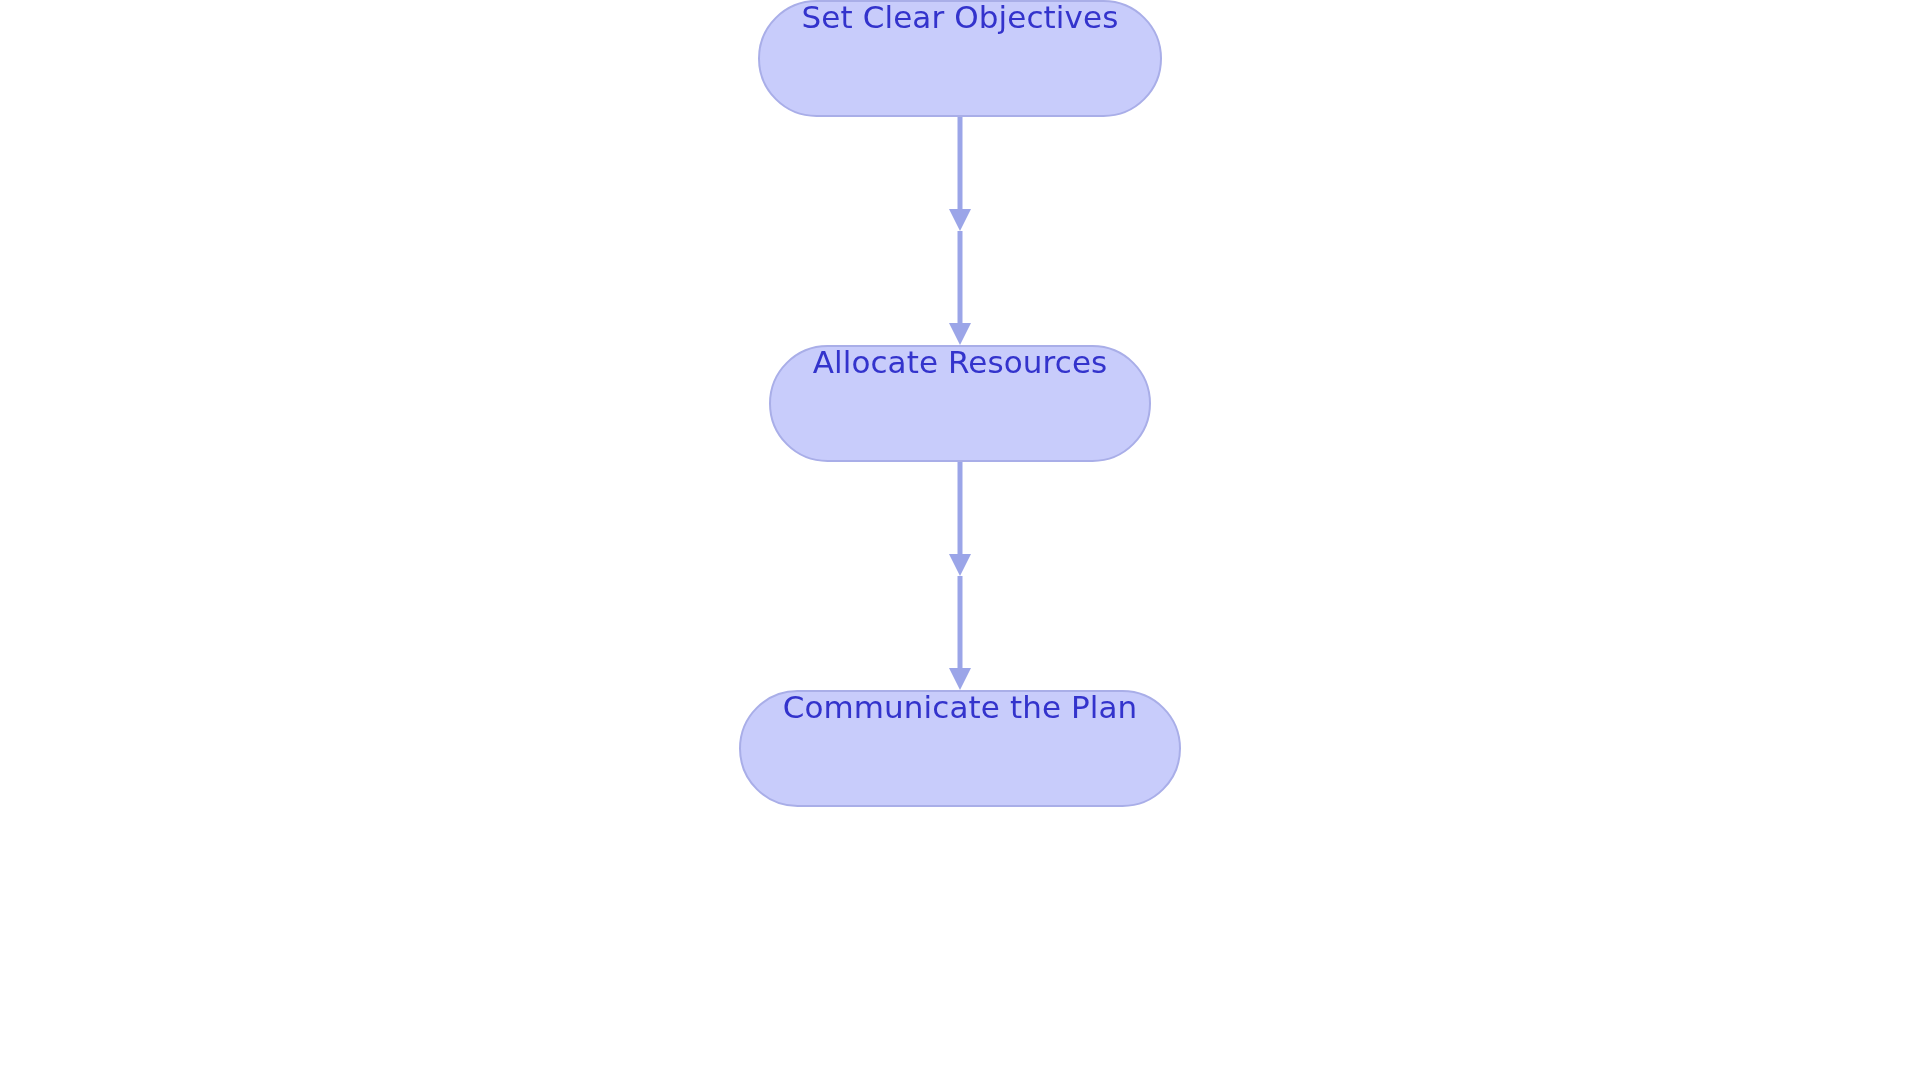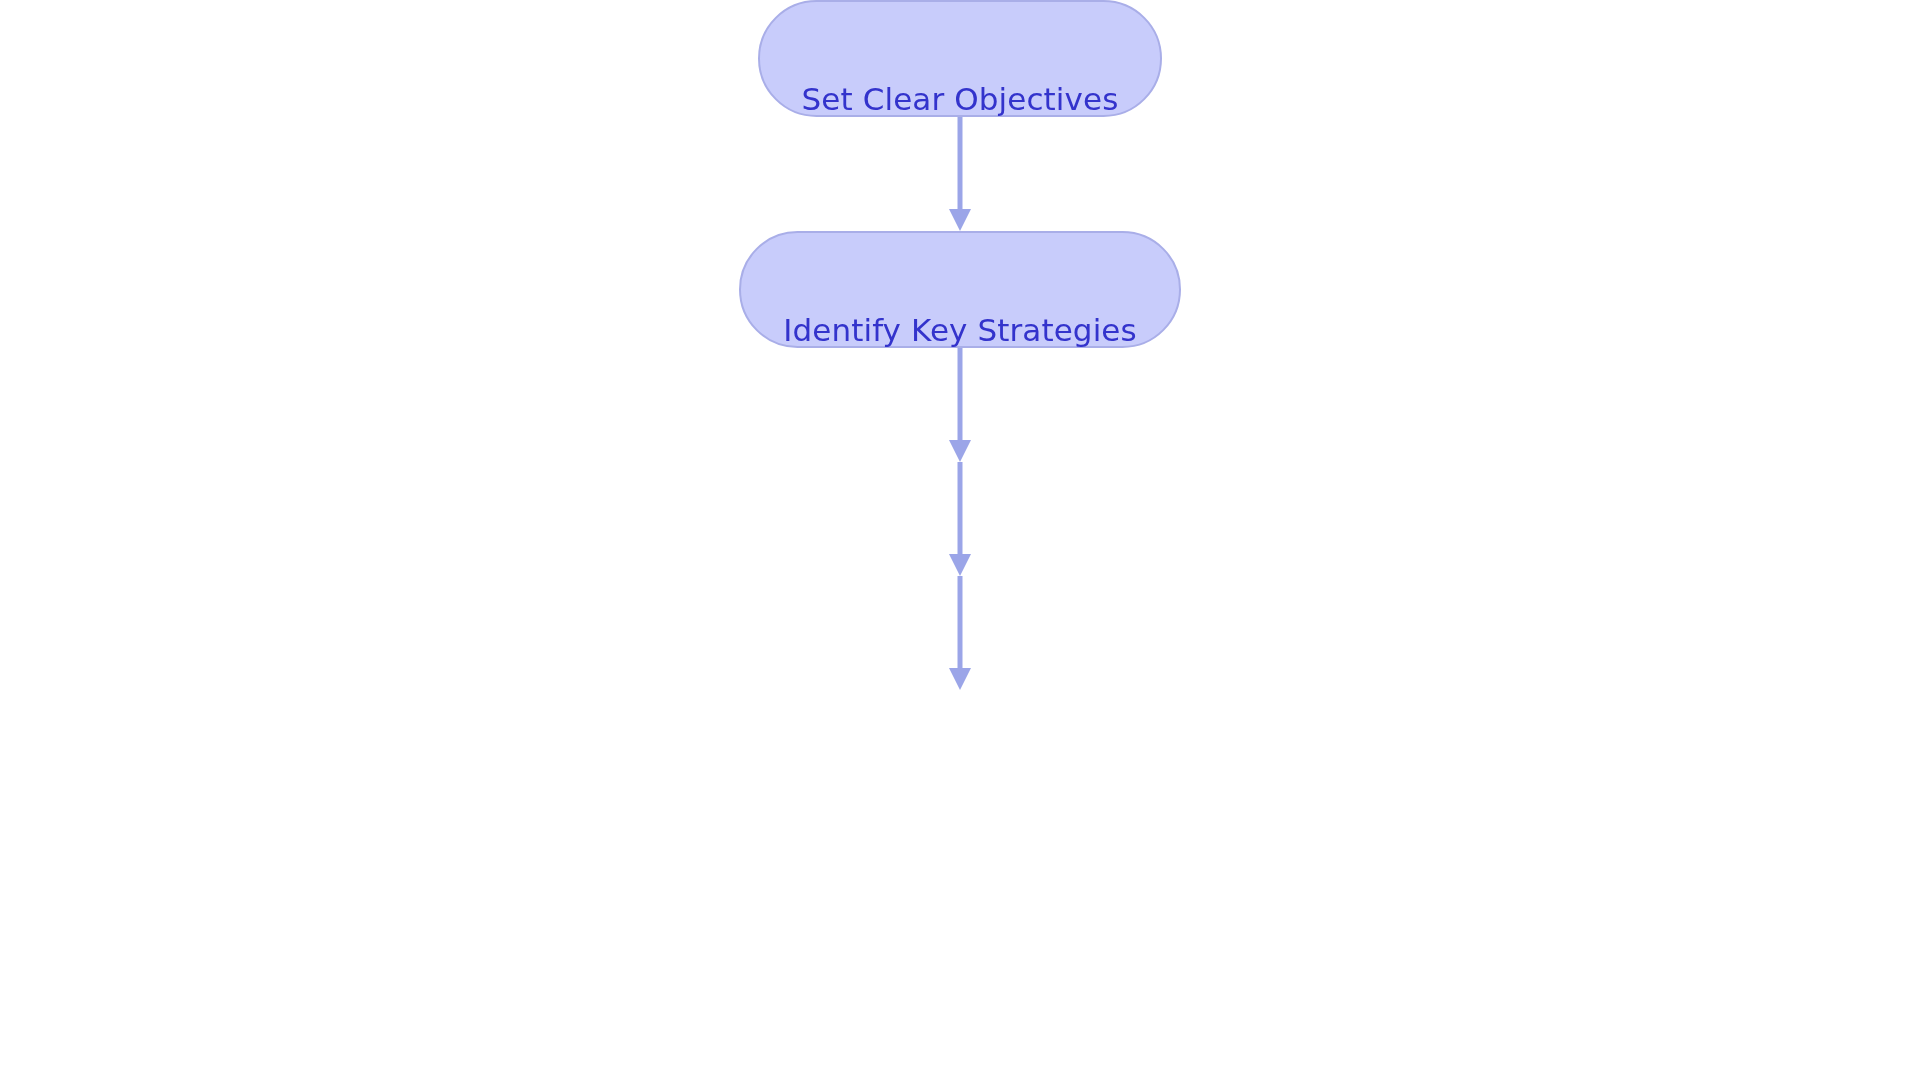--- a/index.html
+++ b/index.html
@@ -29,21 +29,21 @@
     width: 1920px;
     height: 1083px;
     display: flex;
     flex-direction: column;
     align-items: center;
   }
 
   .node {
     box-sizing: border-box;
     display: flex;
-    align-items: flex-end;
+    align-items: flex-start;
     justify-content: center;
     height: 117px;
     border-radius: 999px;
     background: #c8ccfb;
     border: 2px solid #a9aee8;
     padding: 0 42px;
     flex: 0 0 auto;
   }
 
   .node-label {
@@ -79,42 +79,45 @@
       <span class="node-label">Set Clear Objectives</span>
     </div>
 
     <div class="connector">
       <svg viewBox="0 0 24 114" xmlns="http://www.w3.org/2000/svg" aria-hidden="true">
         <line x1="12" y1="0" x2="12" y2="92" stroke="#9ba5e8" stroke-width="5"></line>
         <polygon points="1,92 23,92 12,114" fill="#9ba5e8"></polygon>
       </svg>
     </div>
 
+
+    <div class="connector">
+      <svg viewBox="0 0 24 114" xmlns="http://www.w3.org/2000/svg" aria-hidden="true">
+        <line x1="12" y1="0" x2="12" y2="92" stroke="#9ba5e8" stroke-width="5"></line>
+        <polygon points="1,92 23,92 12,114" fill="#9ba5e8"></polygon>
+      </svg>
+    </div>
+
     <div class="node">
-      <span class="node-label">Identify Key Strategies</span>
+      <span class="node-label">Allocate Resources</span>
     </div>
 
     <div class="connector">
       <svg viewBox="0 0 24 114" xmlns="http://www.w3.org/2000/svg" aria-hidden="true">
         <line x1="12" y1="0" x2="12" y2="92" stroke="#9ba5e8" stroke-width="5"></line>
         <polygon points="1,92 23,92 12,114" fill="#9ba5e8"></polygon>
       </svg>
     </div>
 
 
     <div class="connector">
       <svg viewBox="0 0 24 114" xmlns="http://www.w3.org/2000/svg" aria-hidden="true">
         <line x1="12" y1="0" x2="12" y2="92" stroke="#9ba5e8" stroke-width="5"></line>
         <polygon points="1,92 23,92 12,114" fill="#9ba5e8"></polygon>
       </svg>
     </div>
 
-
-    <div class="connector">
-      <svg viewBox="0 0 24 114" xmlns="http://www.w3.org/2000/svg" aria-hidden="true">
-        <line x1="12" y1="0" x2="12" y2="92" stroke="#9ba5e8" stroke-width="5"></line>
-        <polygon points="1,92 23,92 12,114" fill="#9ba5e8"></polygon>
-      </svg>
+    <div class="node">
+      <span class="node-label">Communicate the Plan</span>
     </div>
-
 
   </div>
 </div>
 
 </body></html>

